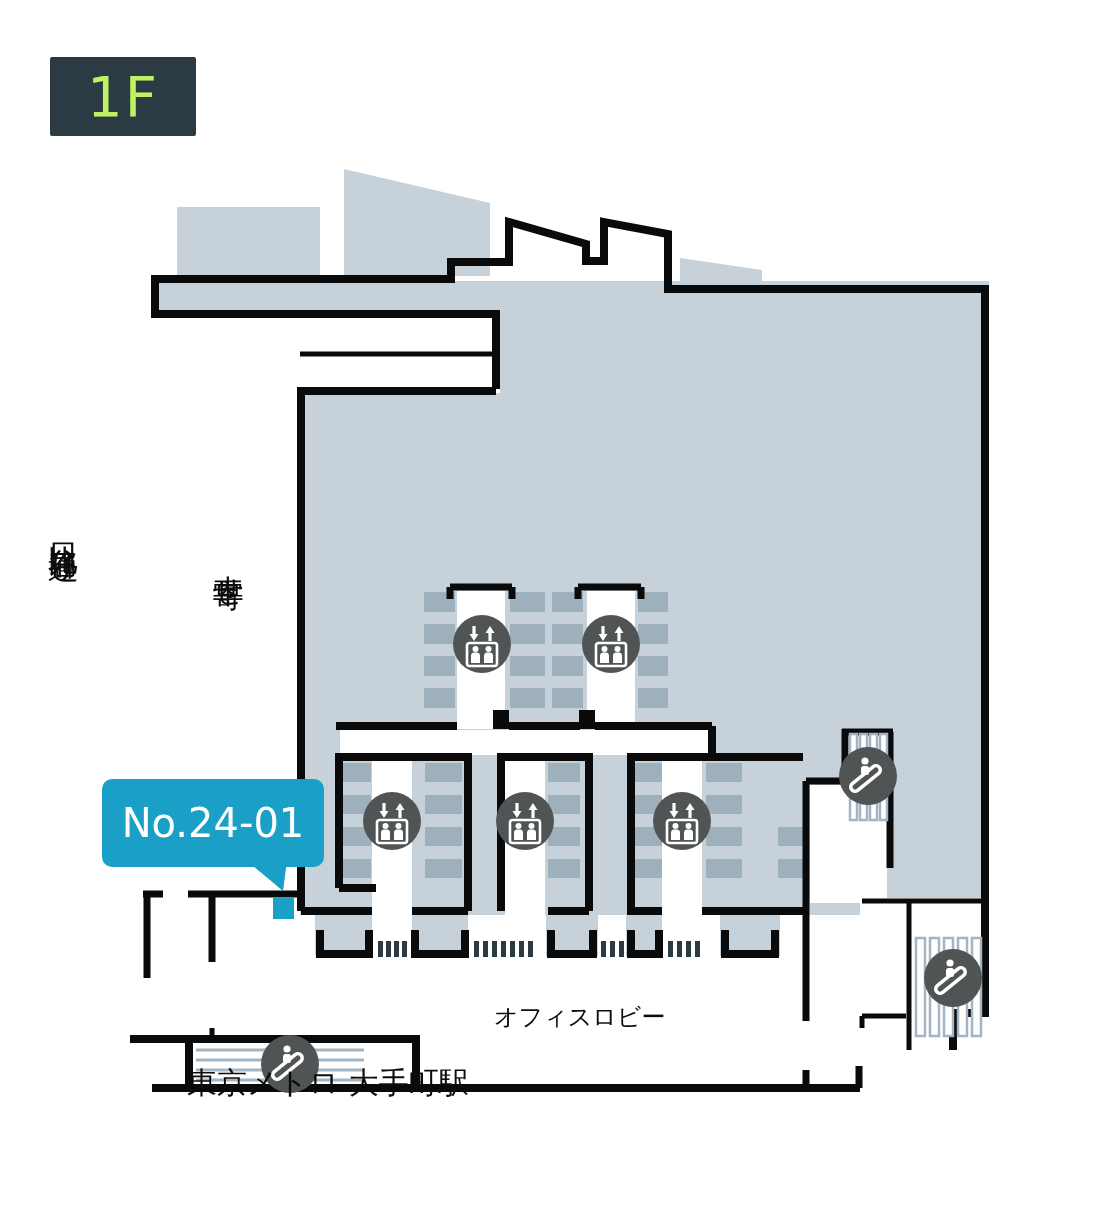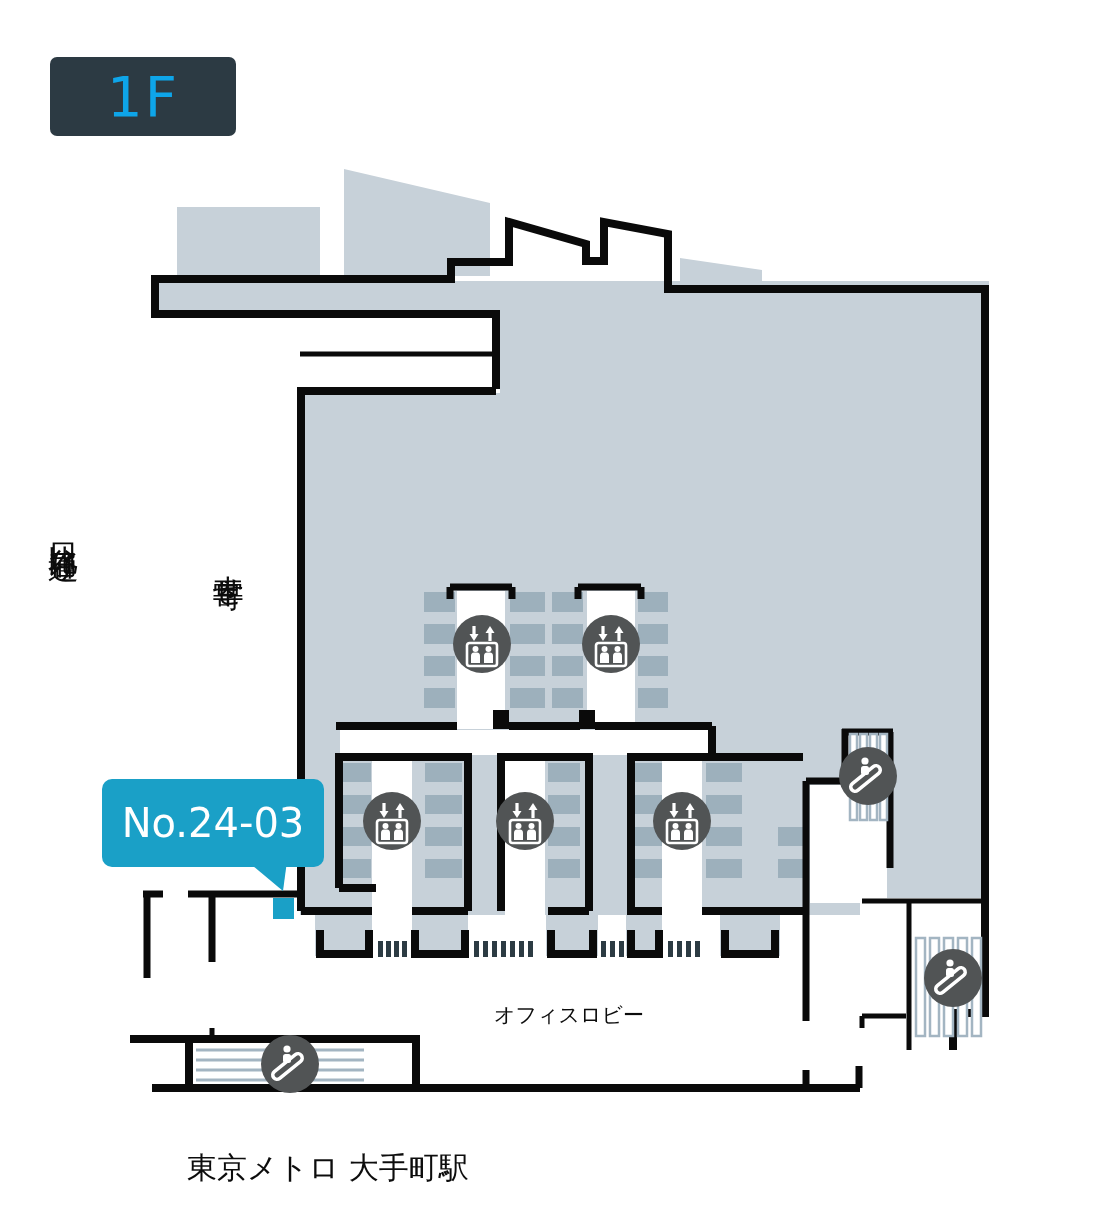--- a/index.html
+++ b/index.html
@@ -16,22 +16,22 @@
   .fill-white{fill:#ffffff;}
   .wall{stroke:var(--wall);fill:none;}
   .w8{stroke-width:8;} .w7{stroke-width:7;} .w5{stroke-width:5;}
   .stripe{stroke:var(--stripe);stroke-width:3;fill:none;}
   .bar{fill:#ffffff;stroke:var(--stripe);stroke-width:2.5;}
   .tickmark{fill:var(--tick);}
   .pillar{fill:var(--wall);}
   .icn{fill:var(--icon-circle);}
   .label{position:absolute;color:#0c0c0c;line-height:1.22;}
   .v-label{writing-mode:vertical-rl;text-orientation:upright;letter-spacing:3px;}
-  .floor-badge{position:absolute;left:50px;top:57px;width:186px;height:79px;
-    background:var(--badge-bg);border-radius:7px;color:#0ea5e9;font-size:56px;
+  .floor-badge{position:absolute;left:50px;top:57px;width:146px;height:79px;
+    background:var(--badge-bg);border-radius:2px;color:#bef264;font-size:56px;
     display:flex;align-items:center;justify-content:center;letter-spacing:2px;}
   .callout{position:absolute;left:102px;top:779px;width:222px;height:88px;
     background:var(--accent);border-radius:10px;color:#fff;font-size:40px;
     display:flex;align-items:center;justify-content:center;}
   .callout-tail{position:absolute;left:247px;top:861px;width:40px;height:30px;
     background:var(--accent);clip-path:polygon(0 0,100% 0,90% 100%);}
   .unit-marker{position:absolute;left:273px;top:898px;width:21px;height:21px;background:var(--accent);}
 </style>
 </head>
 <body>
@@ -205,23 +205,23 @@
       <use href="#icon-escalator" x="290" y="1064"></use>
     </g>
   </svg>
 
   <div class="floor-badge">1F</div>
 
   <div class="label v-label" style="left:44px;top:518px;font-size:31px;">日比谷通り</div>
 
   <div class="label v-label" style="left:209px;top:551px;font-size:31px;">車寄せ</div>
 
-  <div class="callout">No.24-03</div>
+  <div class="callout">No.24-01</div>
   <div class="callout-tail"></div>
   <div class="unit-marker"></div>
 
-  <div class="label" style="left:494px;top:1003px;font-size:21px;">オフィスロビー</div>
-
-  <div class="label" style="left:187px;top:1150px;font-size:30px;">
+  <div class="label" style="left:494px;top:1003px;font-size:24px;">オフィスロビー</div>
+
+  <div class="label" style="left:187px;top:1065px;font-size:30px;">
     <div>東京メトロ 大手町駅</div>
   </div>
 
 </div>
 
 </body></html>

